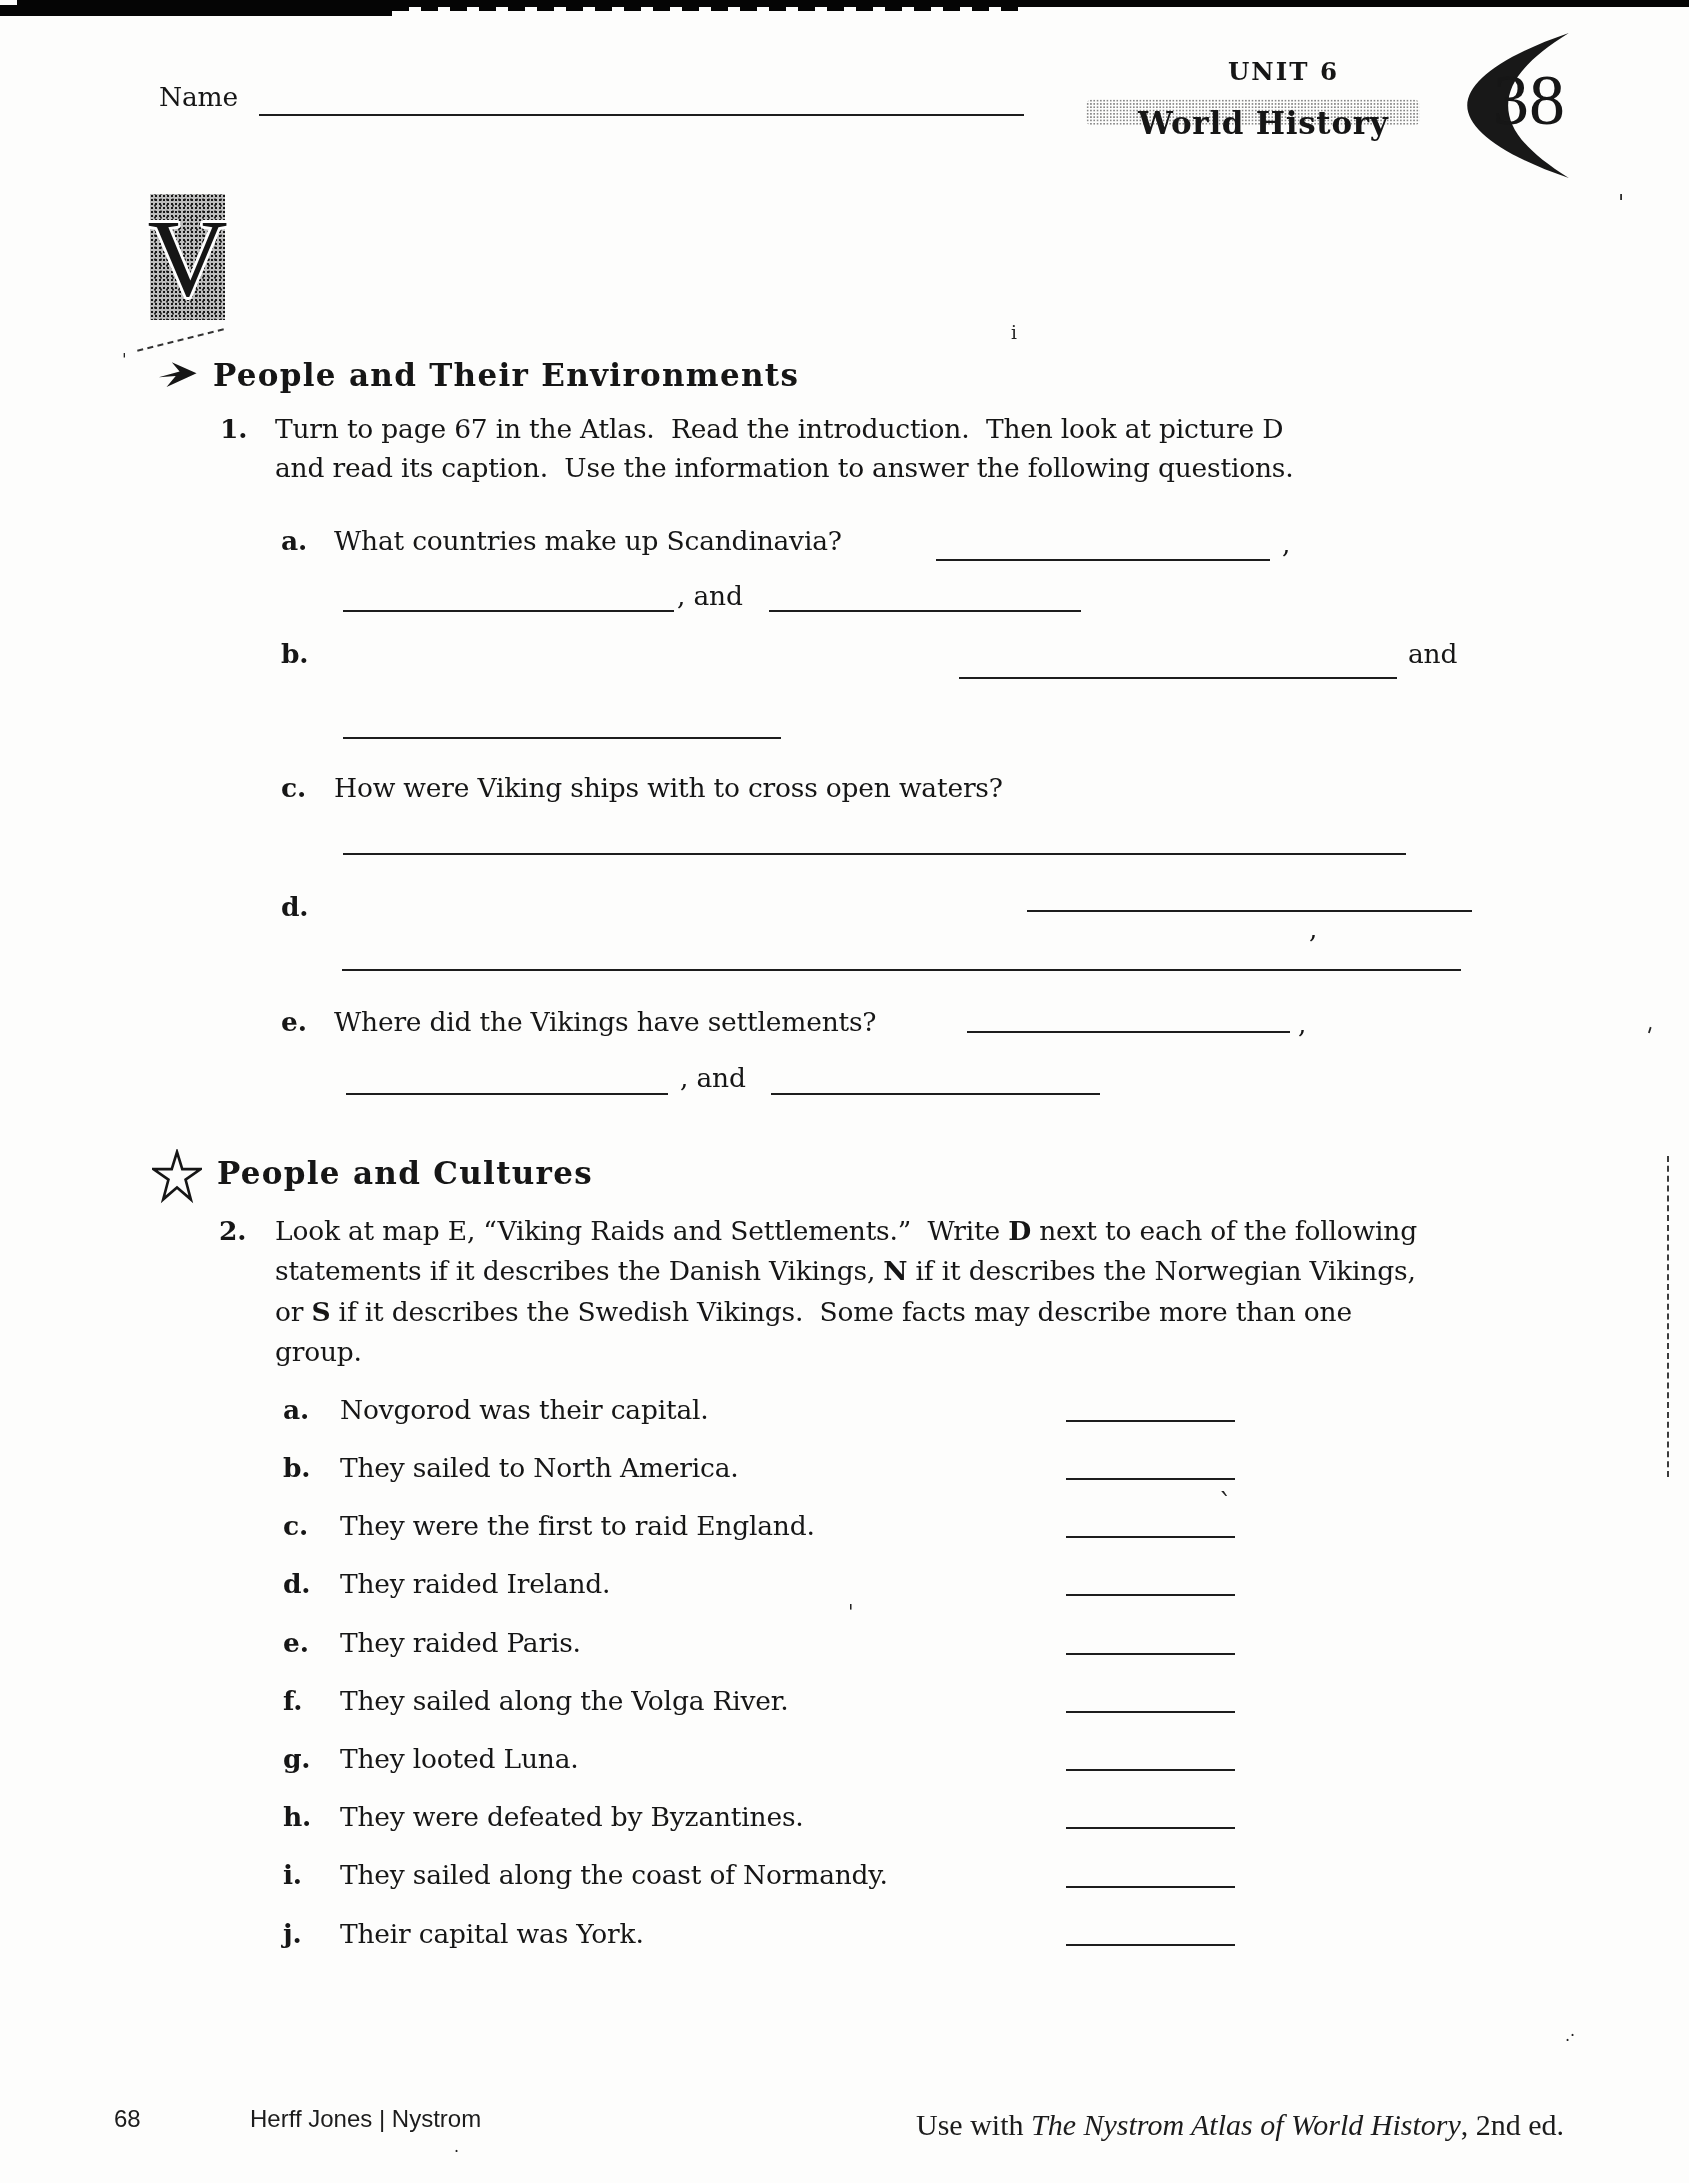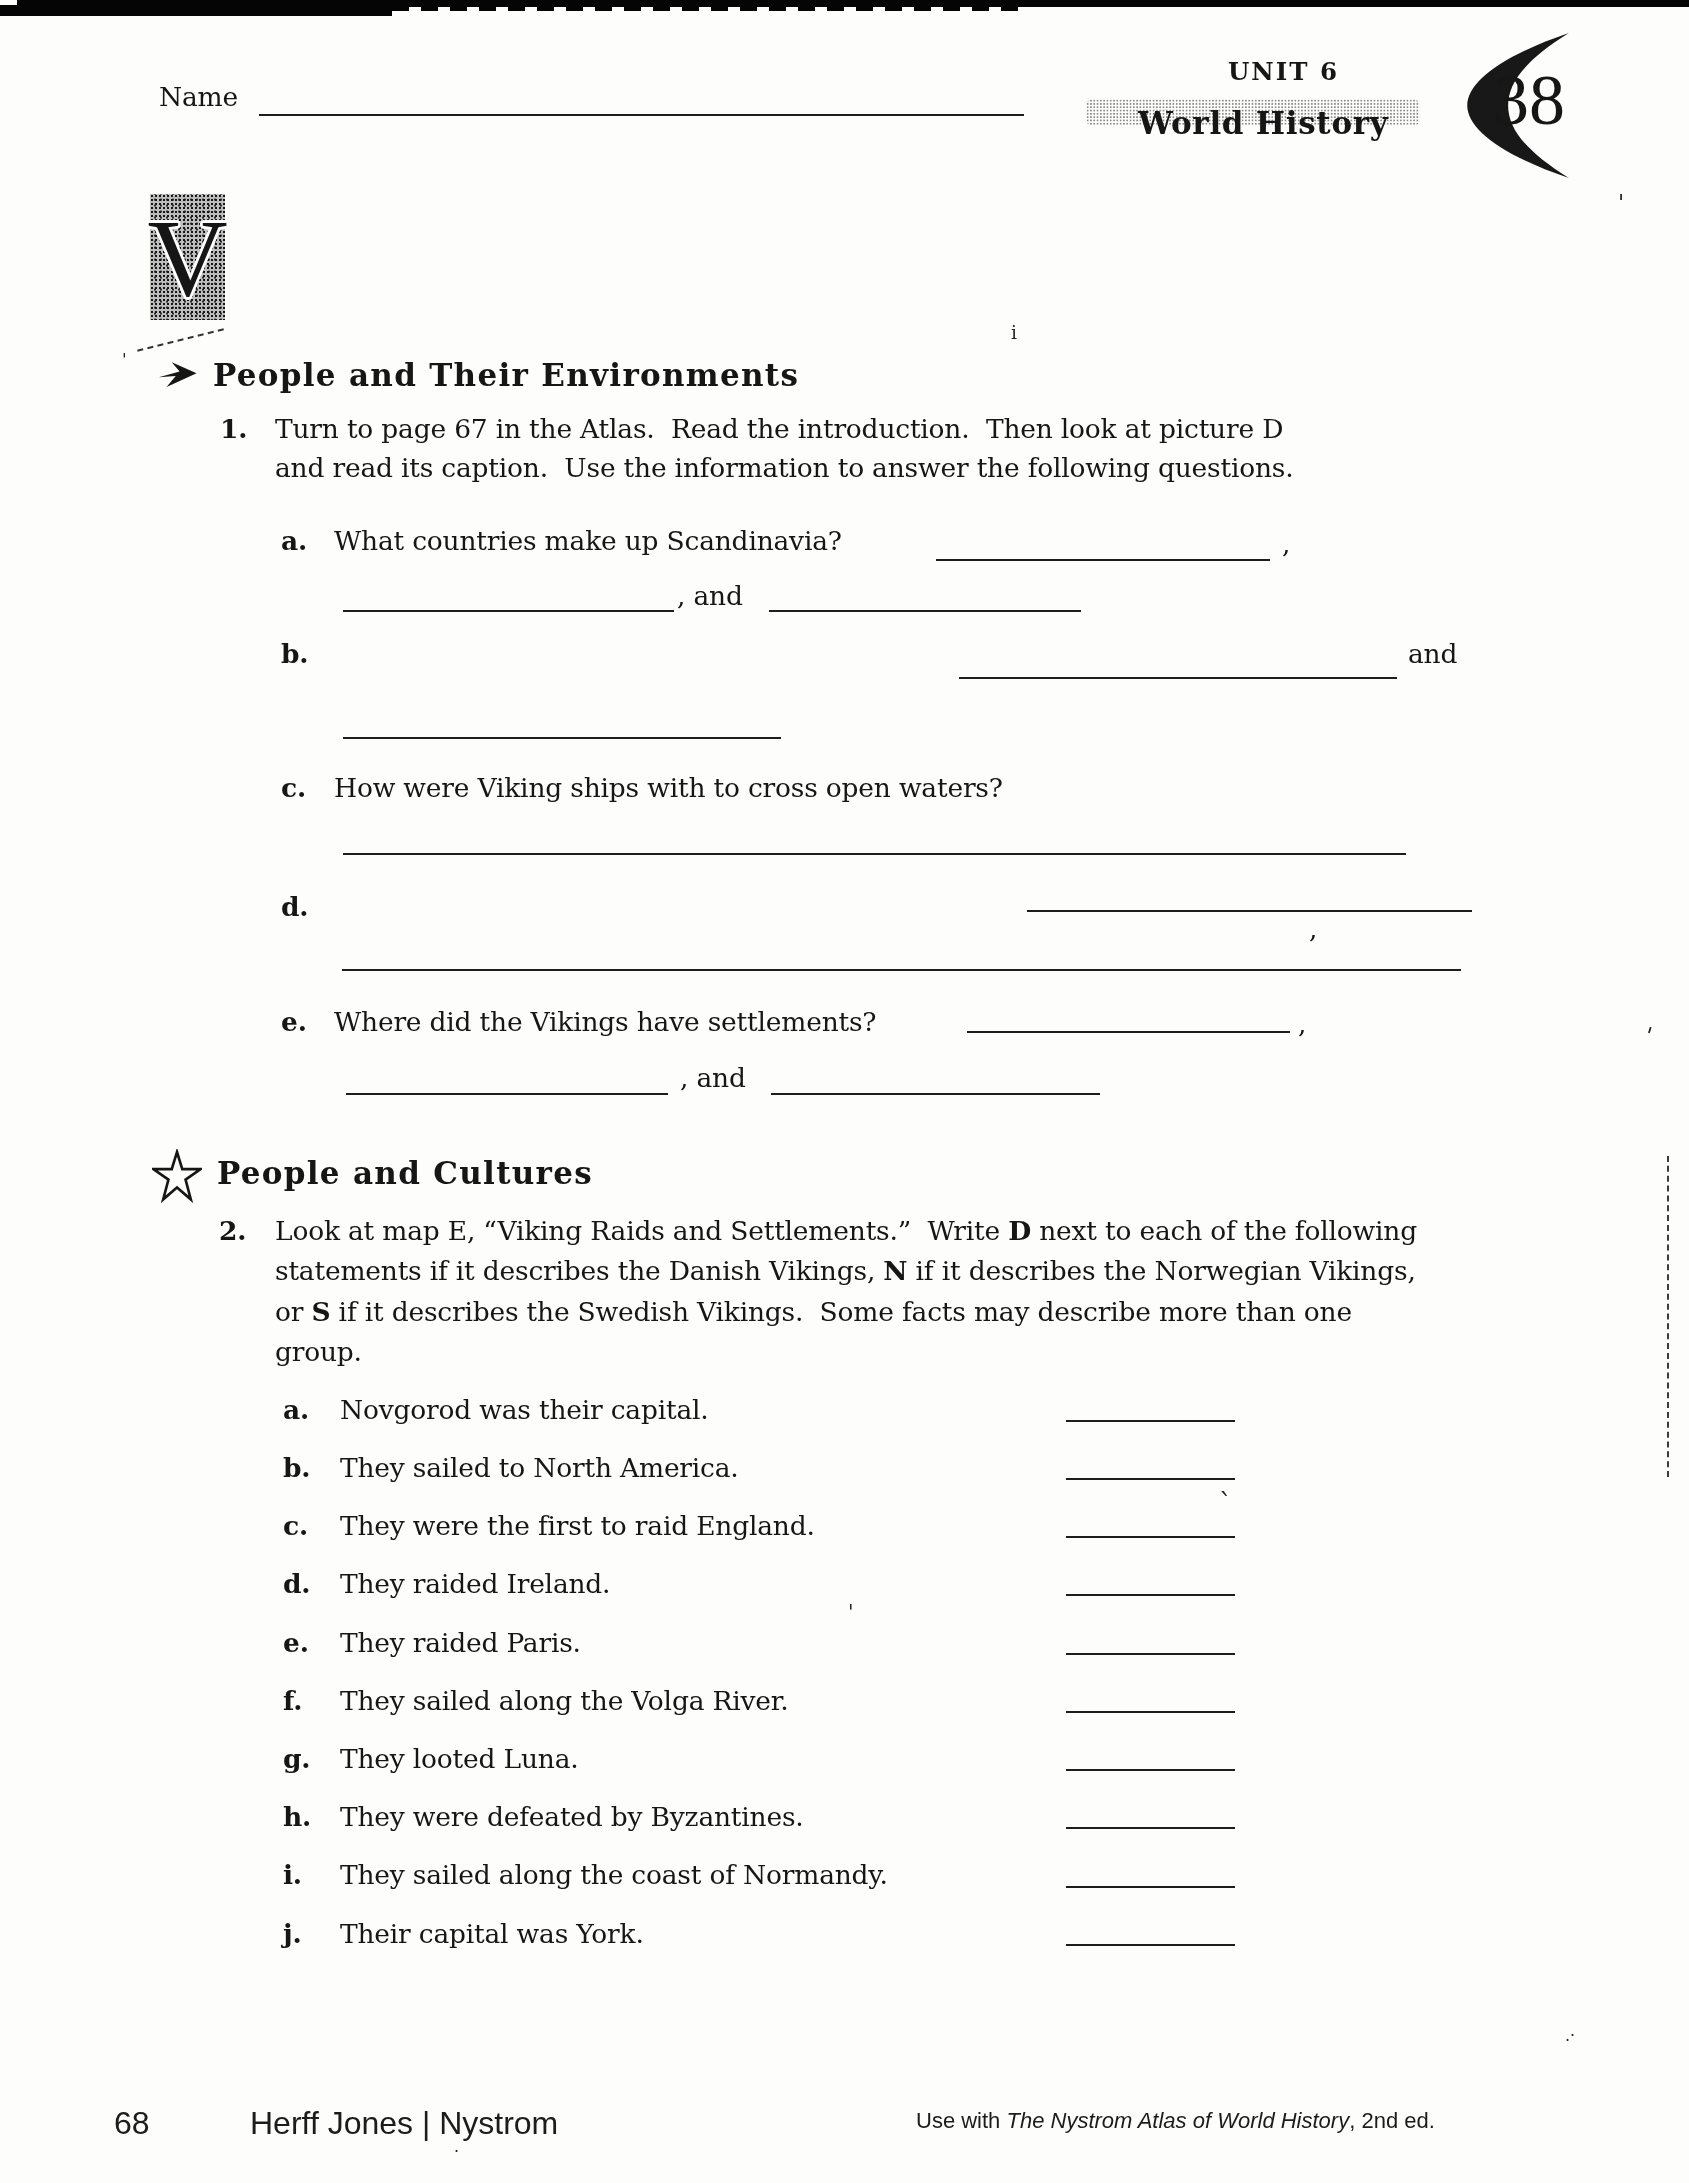--- a/index.html
+++ b/index.html
@@ -32,22 +32,22 @@
     display:flex; align-items:center; justify-content:center; }
   .dropcap-v { font-family:"Liberation Serif",serif; font-size:111px; line-height:1; color:#161616;
     text-shadow:2.6px 0 0 #fff,-2.6px 0 0 #fff,0 2.6px 0 #fff,0 -2.6px 0 #fff,
                 2px 2px 0 #fff,-2px -2px 0 #fff,2px -2px 0 #fff,-2px 2px 0 #fff; }
   .big-title { position:absolute; left:229px; top:218px; font-family:"Liberation Serif",serif;
     font-size:89px; line-height:1; letter-spacing:-3.3px; white-space:pre; }
   .dash-line { position:absolute; border-top:2px dashed #333; }
   .margin-dash { position:absolute; border-left:2px dashed #3c3c3c; }
   .speck { position:absolute; font-size:22.5px; color:#222; }
   .icon { position:absolute; }
-  .footer-sans { position:absolute; font-family:"Liberation Sans",sans-serif; font-size:32px; color:#1c1c1c; white-space:pre; }
-  .footer-right { font-size:22px; }
+  .footer-sans { position:absolute; font-family:"Liberation Sans",sans-serif; font-size:24px; color:#1c1c1c; white-space:pre; }
+  .footer-right { font-size:30px;font-family:Liberation Serif, serif; }
   .footer-right i { font-style:italic; }
 </style>
 </head>
 <body>
 
 <div class="page">
 
   <div class="scanbar1"></div>
   <div class="scanbar2"></div>
   <div class="scanbar3"></div>

